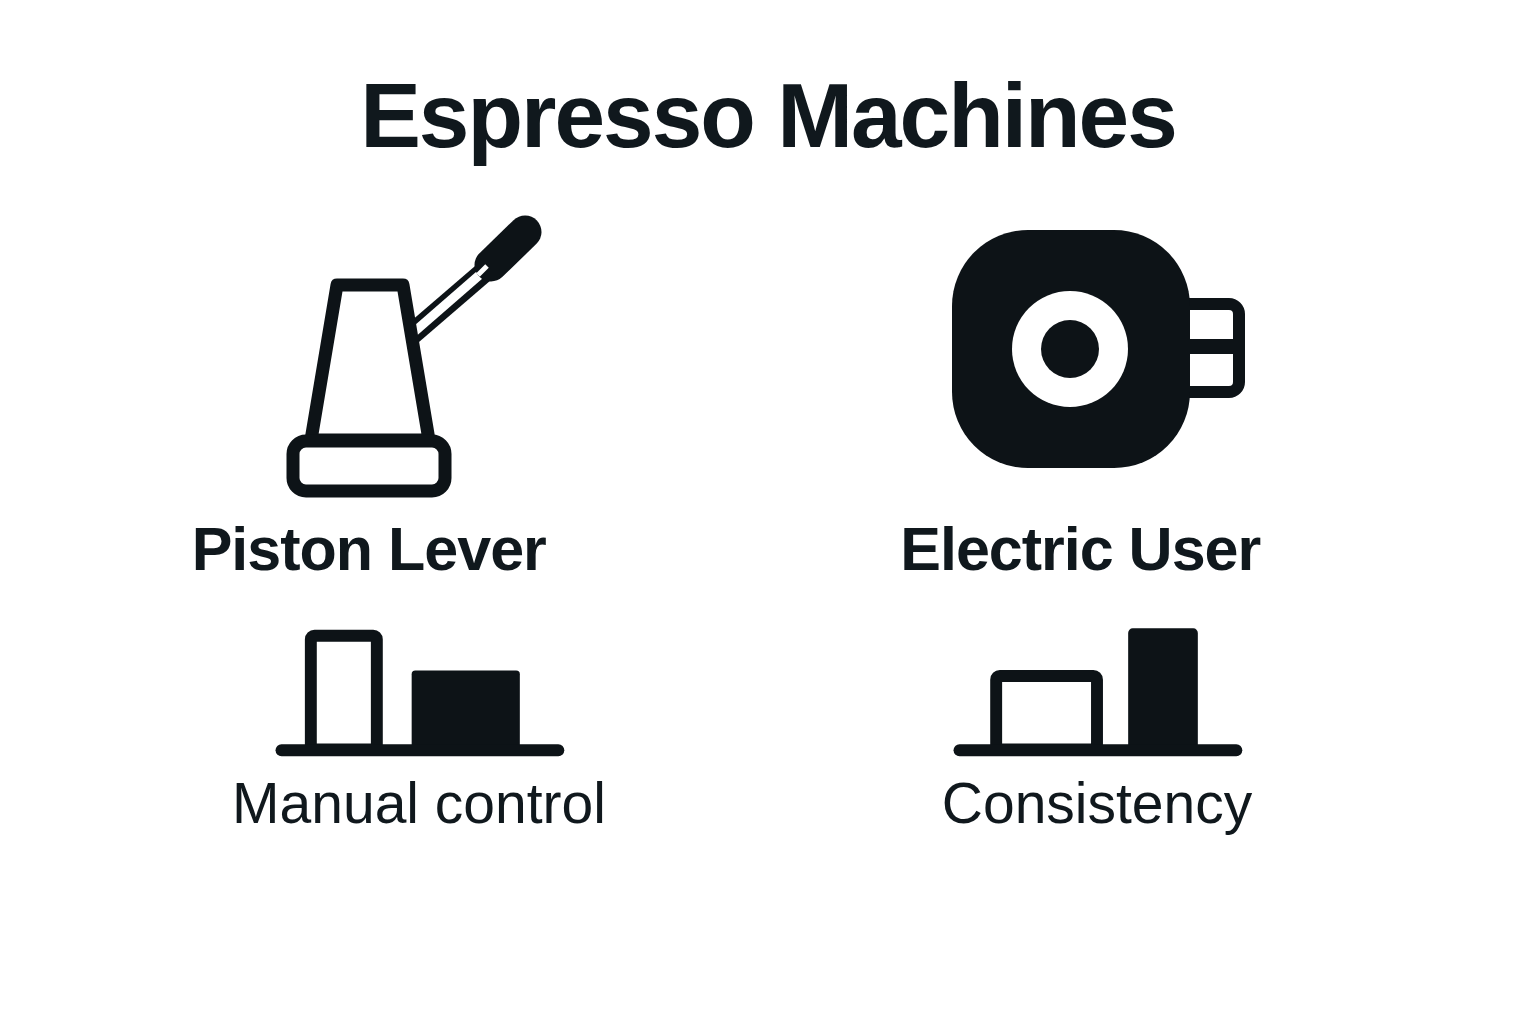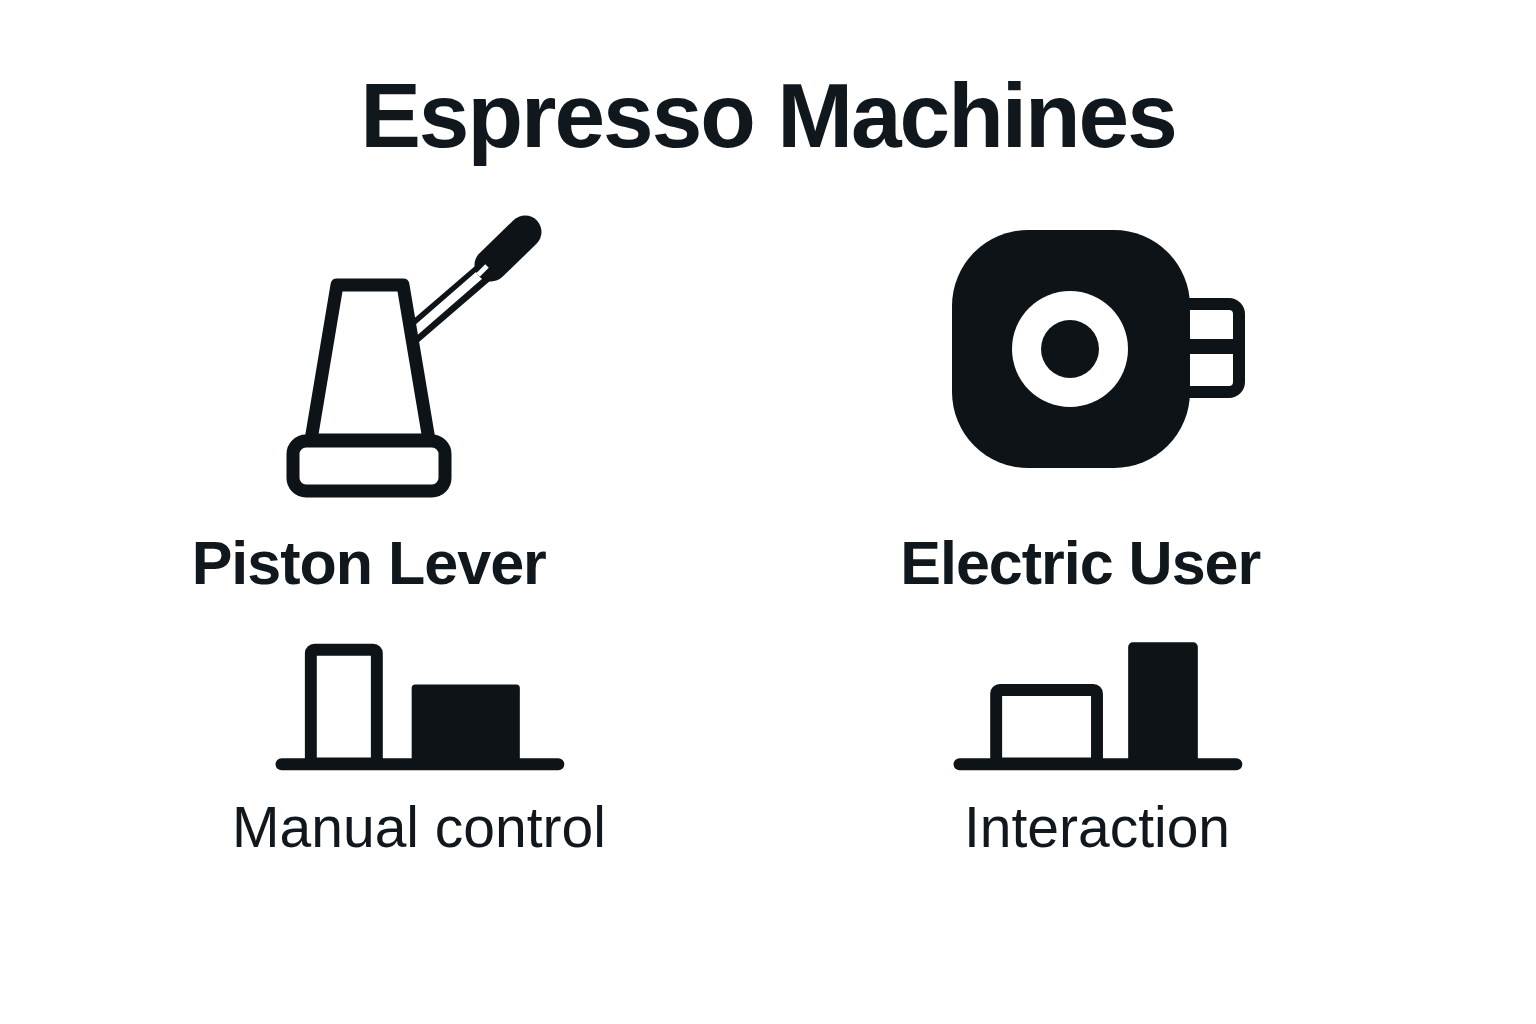--- a/index.html
+++ b/index.html
@@ -24,41 +24,41 @@
     grid-template-columns: 1fr 1fr;
     padding-left: 80px;
     padding-right: 100px;
   }
   .cell {
     display: flex;
     align-items: center;
     justify-content: center;
   }
   .icons-row { margin-top: 42px; height: 300px; }
-  .names-row { margin-top: 30px; padding-left: 13px; }
+  .names-row { margin-top: 16px; padding-left: 13px; }
   .name {
     font-size: 61px;
     font-weight: 700;
     letter-spacing: -1px;
     line-height: 1.0;
   }
   .mid-row { margin-top: 44px; position: relative; }
   .dim {
     font-size: 55px;
     font-weight: 500;
     line-height: 1.0;
   }
   .arrow-wrap {
     position: absolute;
     left: 50%; top: 50%;
     transform: translate(-50%, -50%);
     width: 272px; height: 44px;
   }
   .bars-row { margin-top: 30px; height: 165px; }
-  .bottom-row { margin-top: 10px; }
+  .bottom-row { }
   .metric {
     font-size: 57px;
     font-weight: 500;
     line-height: 1.0;
   }
   svg { display: block; }
 </style>
 </head>
 <body>
 
@@ -117,16 +117,16 @@
       <svg width="330" height="165" viewBox="0 0 360 180">
         <rect x="70" y="72" width="110" height="80" rx="4" fill="#ffffff" stroke="#0d1317" stroke-width="13"></rect>
         <rect x="214" y="20" width="76" height="134" rx="5" fill="#0d1317"></rect>
         <line x1="30" y1="153" x2="332" y2="153" stroke="#0d1317" stroke-width="13" stroke-linecap="round"></line>
       </svg>
     </div>
   </div>
 
   <div class="grid bottom-row">
     <div class="cell metric">Manual control</div>
-    <div class="cell metric">Interaction</div>
+    <div class="cell metric">Consistency</div>
   </div>
 
 </div>
 
 </body></html>

